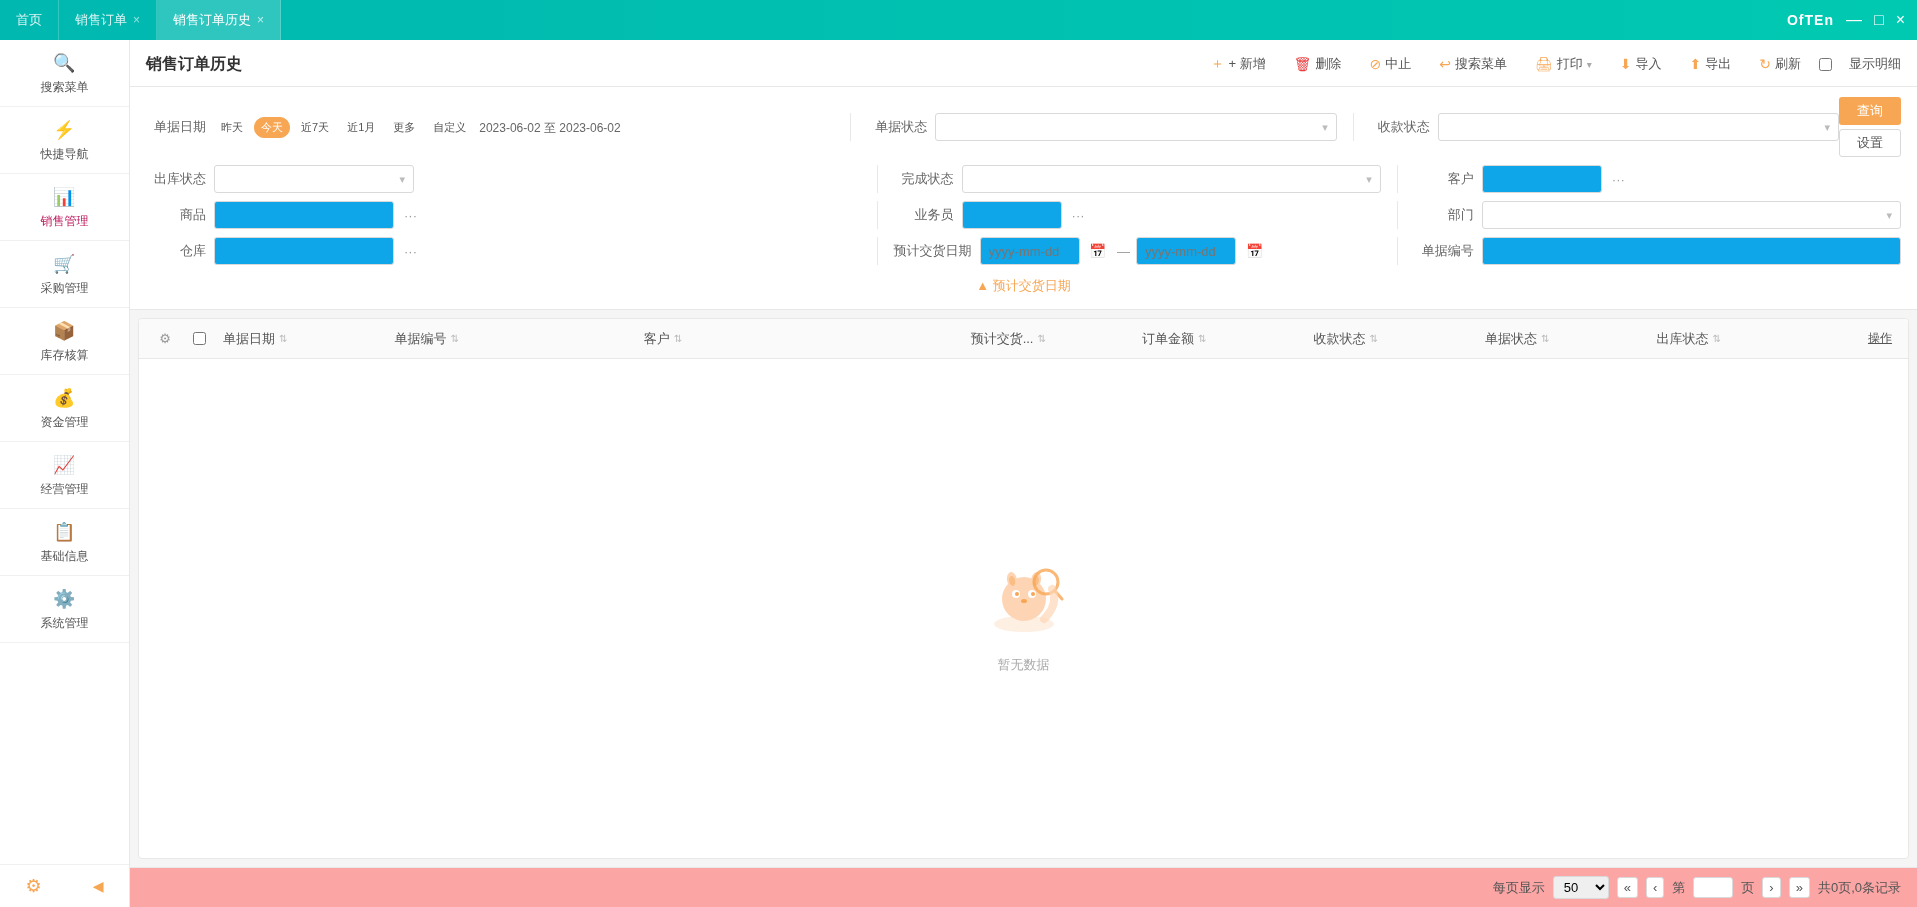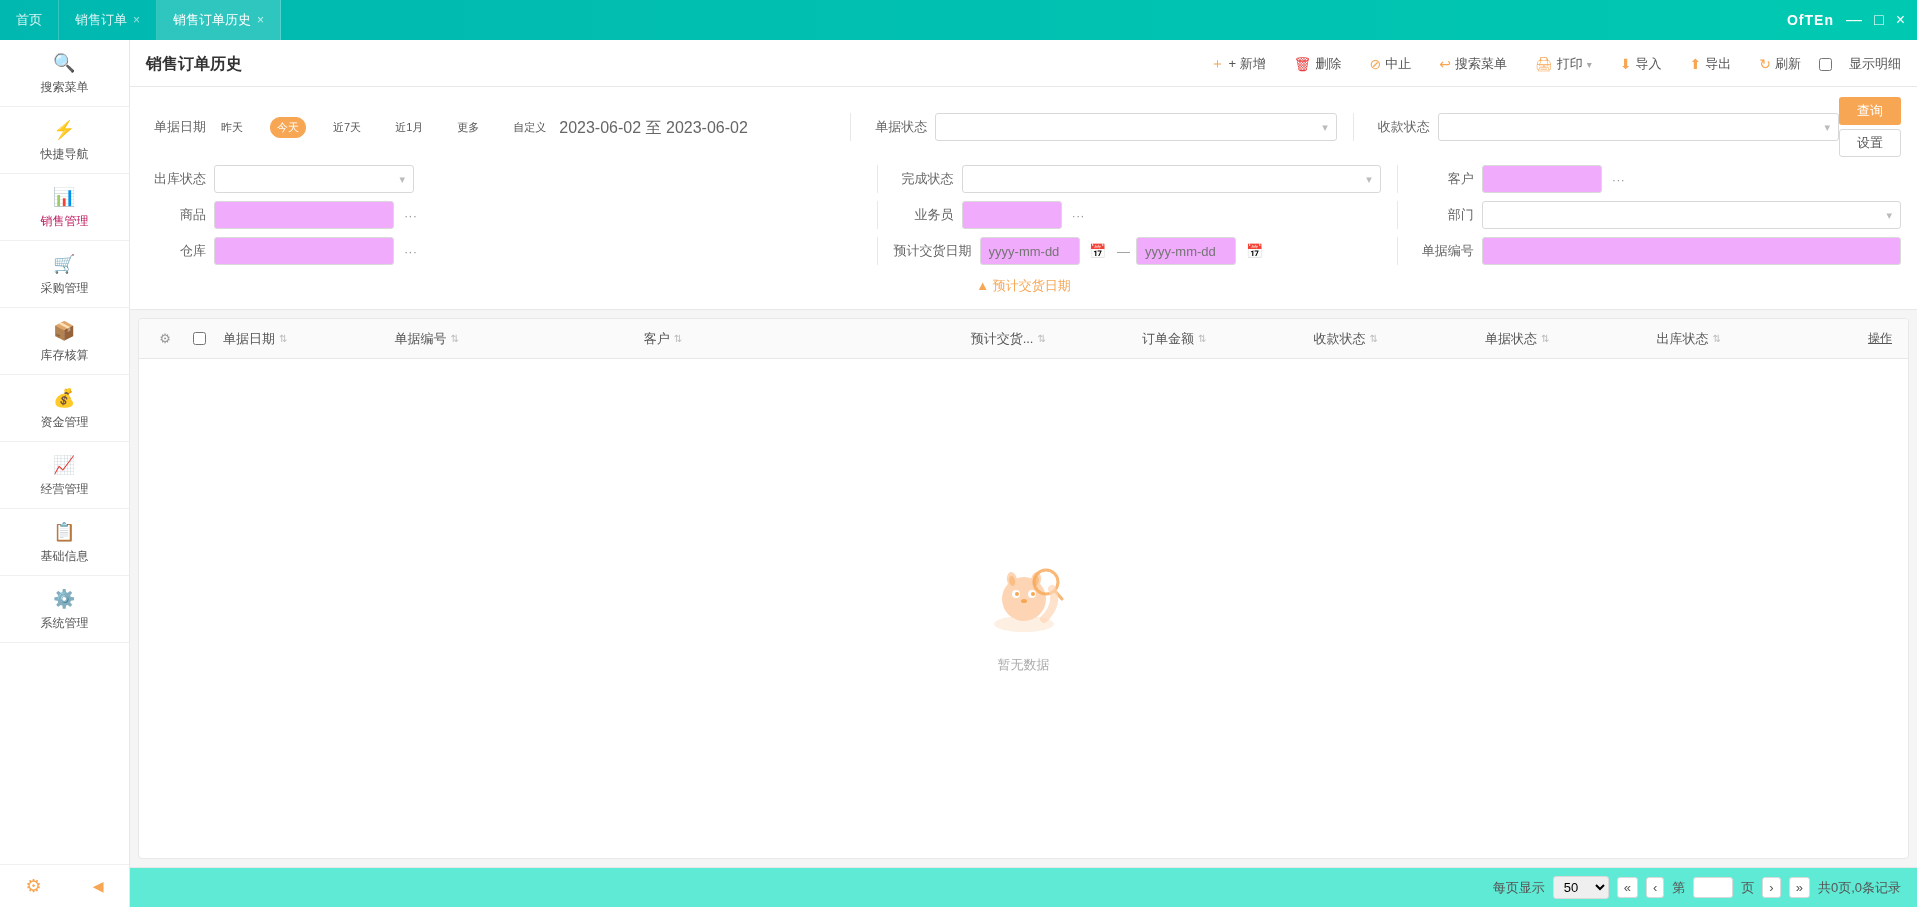--- a/index.html
+++ b/index.html
@@ -176,40 +176,40 @@
       display: flex;
       align-items: center;
       justify-content: space-between;
       min-height: 28px;
     }
     .filter-input {
       flex: 1;
       border: 1px solid #d9d9d9;
       border-radius: 3px;
       padding: 4px 8px;
-      background: #f0abfc;
+      background: #0ea5e9;
       color: #333;
       min-height: 28px;
     }
     .filter-dots { color: #999; cursor: pointer; padding: 0 4px; }
-    .date-filter { display: flex; align-items: center; gap: 20px; }
+    .date-filter { display: flex; align-items: center; gap: 4px; }
     .date-tag {
       padding: 2px 6px;
       border-radius: 10px;
       font-size: 11px;
       cursor: pointer;
       color: #555;
       border: 1px solid transparent;
     }
     .date-tag.active {
       background: #f7a654;
       color: #fff;
       border-color: #f7a654;
     }
-    .date-range { font-size: 16px; color: #666; margin-top: 2px; }
+    .date-range { font-size: 12px; color: #666; margin-top: 2px; }
     .filter-divider { width: 1px; background: #e8e8e8; height: 28px; margin: 0 16px; }
     .collapse-btn {
       display: flex;
       align-items: center;
       justify-content: center;
       gap: 4px;
       color: #f7a654;
       cursor: pointer;
       font-size: 12px;
       padding: 4px 0;
@@ -285,21 +285,21 @@
       height: 100px;
     }
     .empty-text { color: #aaa; font-size: 13px; }
 
     
     .pagination {
       display: flex;
       align-items: center;
       justify-content: flex-end;
       padding: 8px 16px;
-      background: #5eead4;
+      background: #fca5a5;
       border-top: 1px solid #e8e8e8;
       gap: 8px;
       font-size: 12px;
       color: #555;
       flex-shrink: 0;
     }
     .page-select {
       border: 1px solid #d9d9d9;
       border-radius: 3px;
       padding: 2px 6px;

